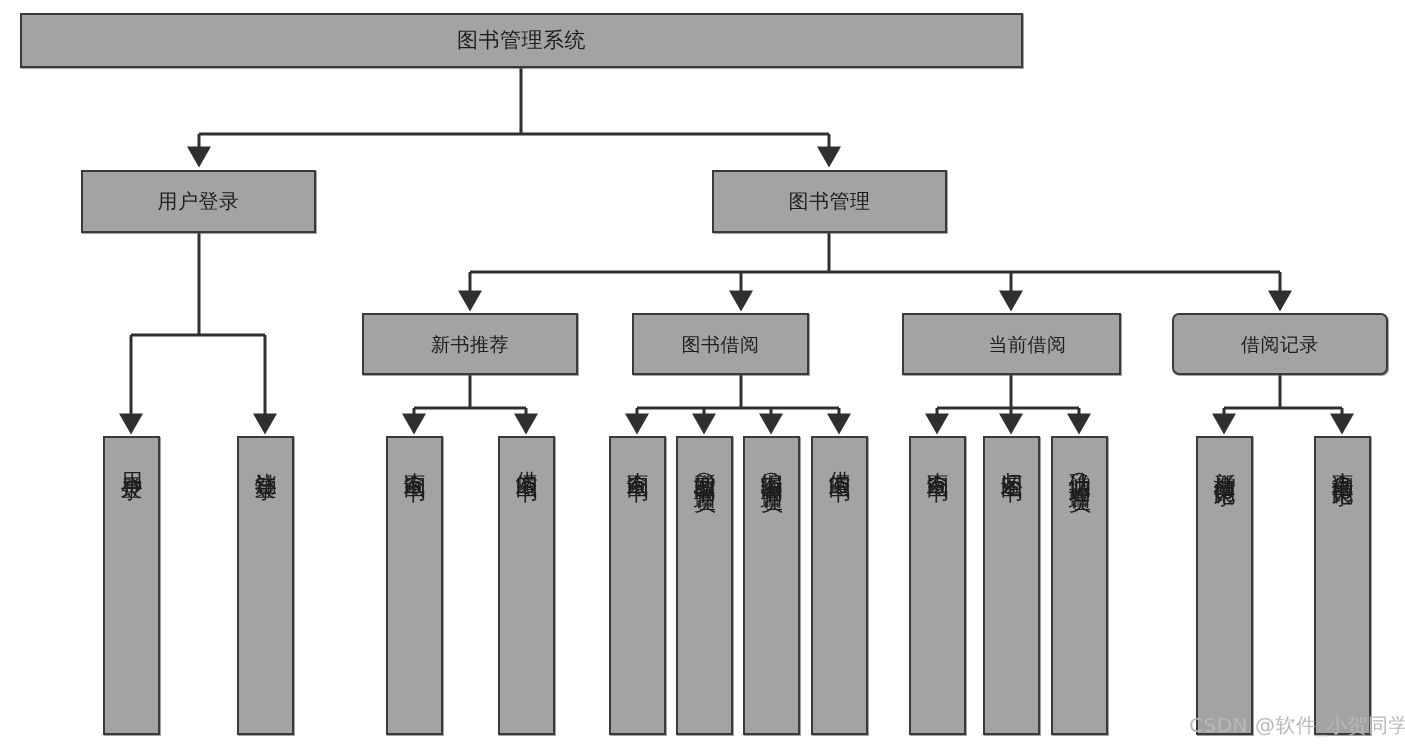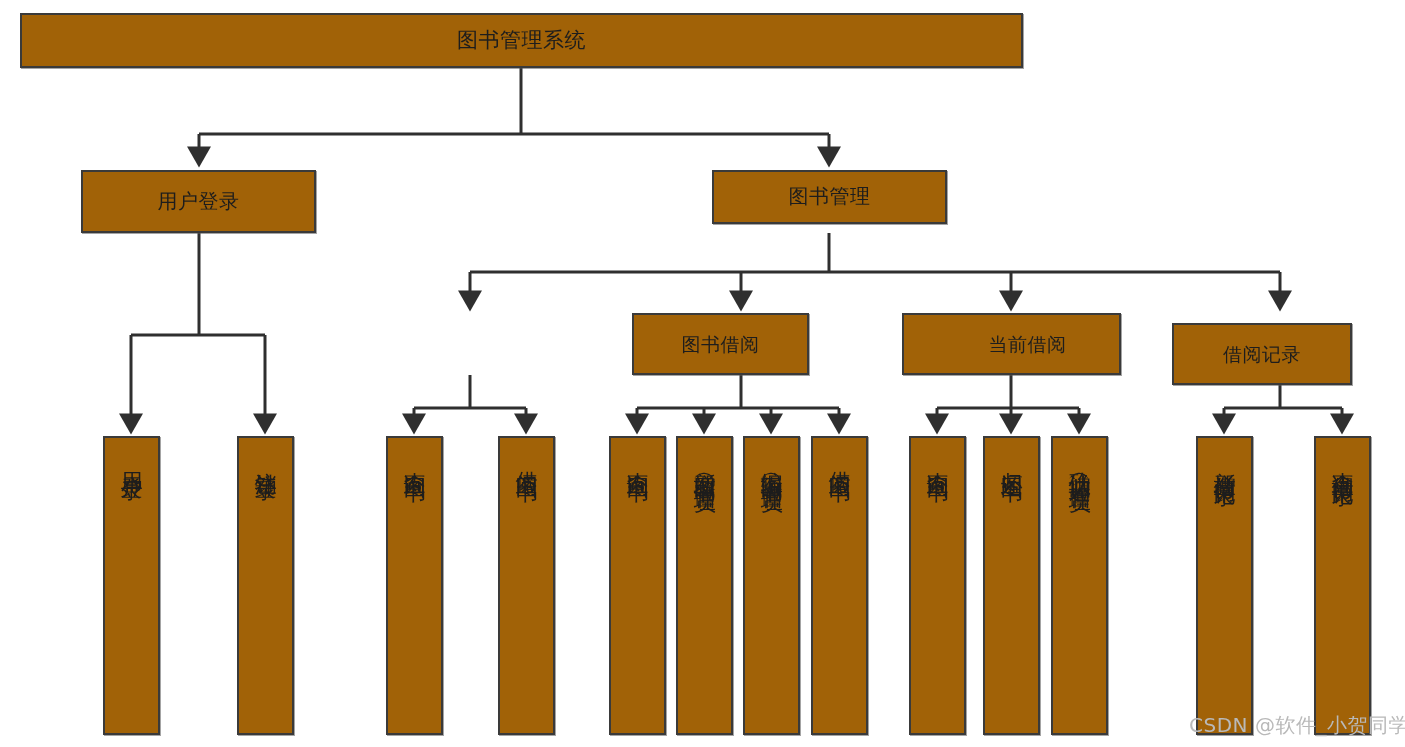--- a/index.html
+++ b/index.html
@@ -8,21 +8,21 @@
     background:#ffffff;
     font-family:"DejaVu Sans","Liberation Sans",sans-serif;
     overflow:hidden;
     position:relative;
   }
   #canvas{position:absolute;left:0;top:0;width:1405px;height:747px;}
   svg.links{position:absolute;left:0;top:0;width:1405px;height:747px;pointer-events:none;}
   .node{
     position:absolute;
     box-sizing:border-box;
-    background:#a16207;
+    background:#a3a3a3;
     border:2px solid #3a3a3a;
     box-shadow:1px 1px 0 rgba(90,90,90,0.55);
     display:flex;
     align-items:center;
     justify-content:center;
   }
   .node .lbl{
     color:#1d1d1d;
     letter-spacing:0.5px;
     white-space:nowrap;
@@ -109,31 +109,34 @@
     </g>
   </svg>
 
   <div class="node root" style="left:20px;top:13px;width:1003px;height:55px;">
     <span class="lbl">图书管理系统</span>
   </div>
 
   <div class="node lvl1" style="left:81px;top:170px;width:235px;height:63px;">
     <span class="lbl">用户登录</span>
   </div>
-  <div class="node lvl1" style="left:712px;top:170px;width:235px;height:54px;">
+  <div class="node lvl1" style="left:712px;top:170px;width:235px;height:63px;">
     <span class="lbl">图书管理</span>
   </div>
 
+  <div class="node lvl2" style="left:362px;top:313px;width:216px;height:62px;">
+    <span class="lbl">新书推荐</span>
+  </div>
   <div class="node lvl2" style="left:632px;top:313px;width:177px;height:62px;">
     <span class="lbl">图书借阅</span>
   </div>
   <div class="node lvl2" style="left:902px;top:313px;width:219px;height:62px;padding-left:32px;">
     <span class="lbl">当前借阅</span>
   </div>
-  <div class="node lvl2" style="left:1172px;top:323px;width:180px;height:62px;">
+  <div class="node lvl2" style="left:1172px;top:313px;width:216px;height:62px;border-radius:7px;">
     <span class="lbl">借阅记录</span>
   </div>
 
   <div class="node leaf" style="left:103px;top:436px;width:57px;height:299px;">
     <span class="lbl">用户登录</span>
   </div>
   <div class="node leaf" style="left:237px;top:436px;width:57px;height:299px;">
     <span class="lbl">注销登录</span>
   </div>
 

